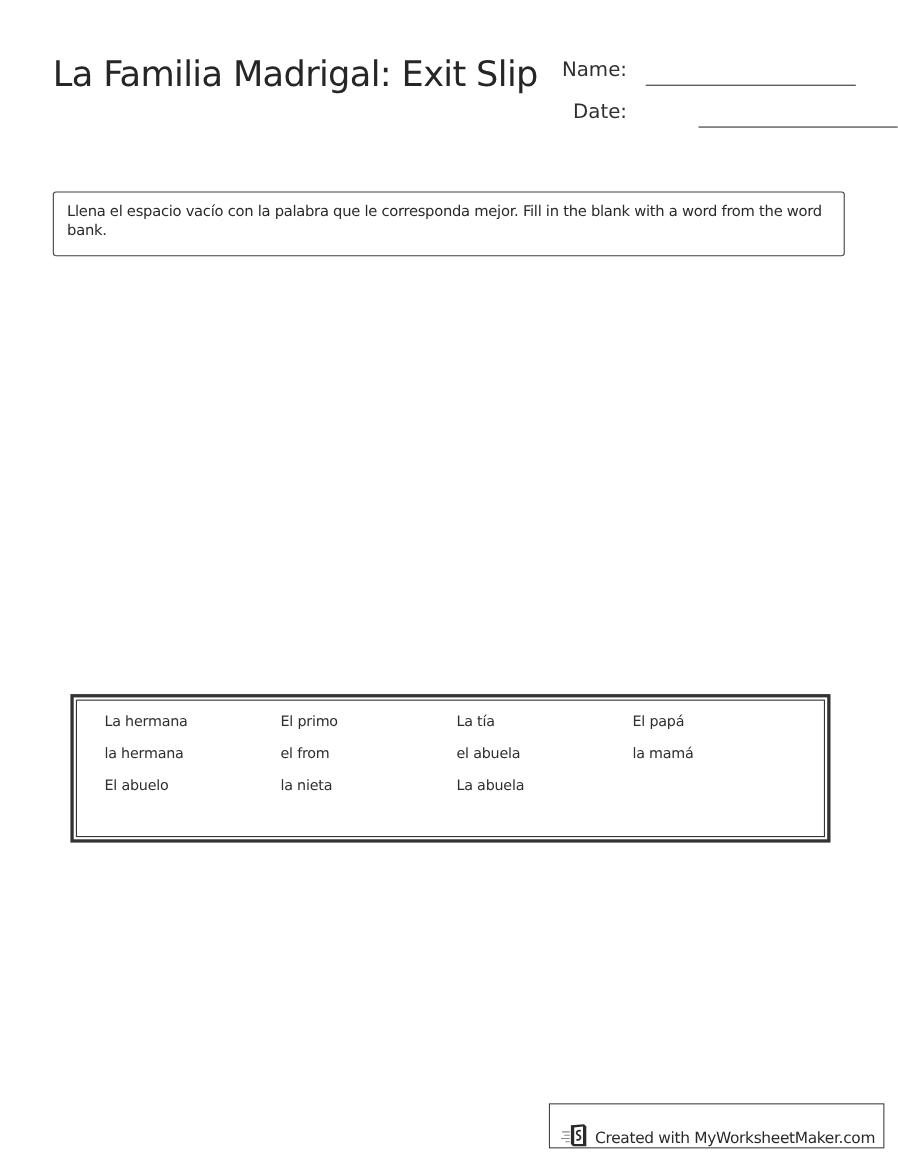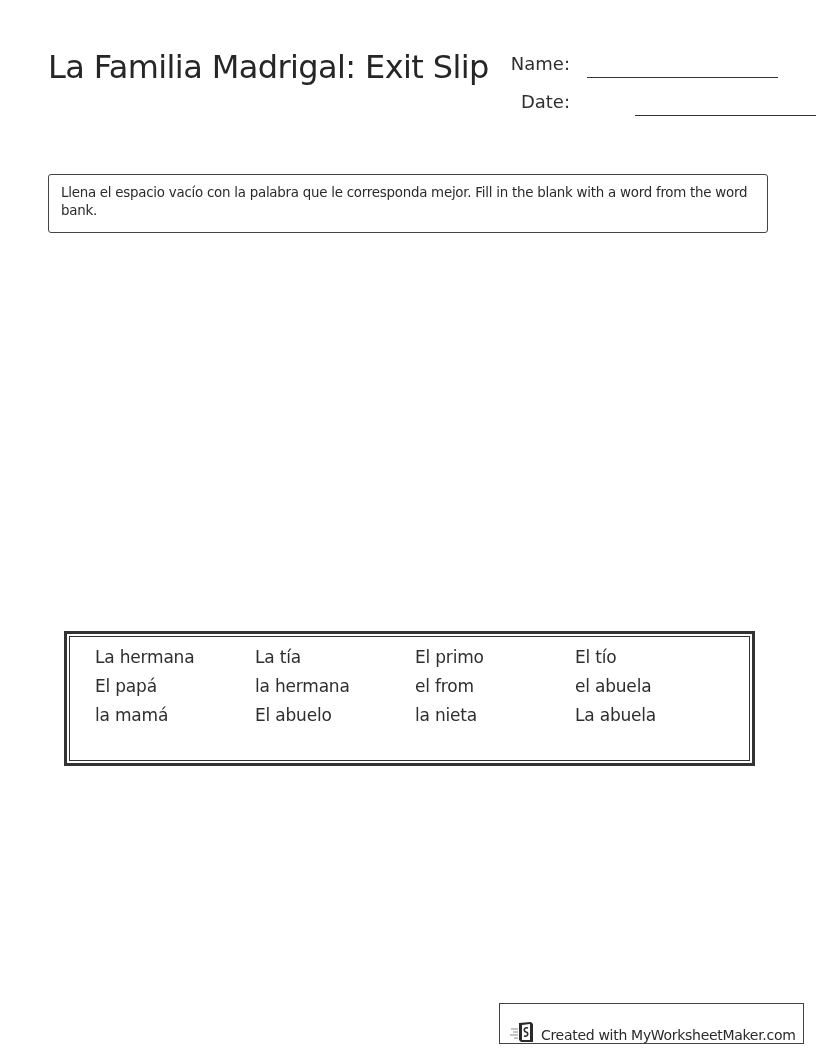--- a/index.html
+++ b/index.html
@@ -82,21 +82,21 @@
     }
     .wb-grid {
       position: absolute;
       left: 25px;
       top: 10px;
       display: grid;
       grid-template-columns: 160px 160px 160px 160px;
       grid-auto-rows: 29px;
     }
     .wb-word {
-      font-size: 17px;
+      font-size: 13px;
       color: #2e2e2e;
       line-height: 20px;
       letter-spacing: -0.2px;
       white-space: nowrap;
     }
 
     .footer-badge {
       position: absolute;
       left: 499px;
       top: 1003px;
@@ -137,23 +137,22 @@
 </div>
 
 <div class="instructions">
   <span>Llena el espacio vacío con la palabra que le corresponda mejor. Fill in the blank with a word from the word bank.</span>
 </div>
 
 <div class="word-bank">
   <div class="word-bank-inner">
     <div class="wb-grid">
       <span class="wb-word">La hermana</span>
+      <span class="wb-word">El primo</span>
       <span class="wb-word">La tía</span>
-      <span class="wb-word">El primo</span>
-      <span class="wb-word">El tío</span>
       <span class="wb-word">El papá</span>
       <span class="wb-word">la hermana</span>
       <span class="wb-word">el from</span>
       <span class="wb-word">el abuela</span>
       <span class="wb-word">la mamá</span>
       <span class="wb-word">El abuelo</span>
       <span class="wb-word">la nieta</span>
       <span class="wb-word">La abuela</span>
     </div>
   </div>

